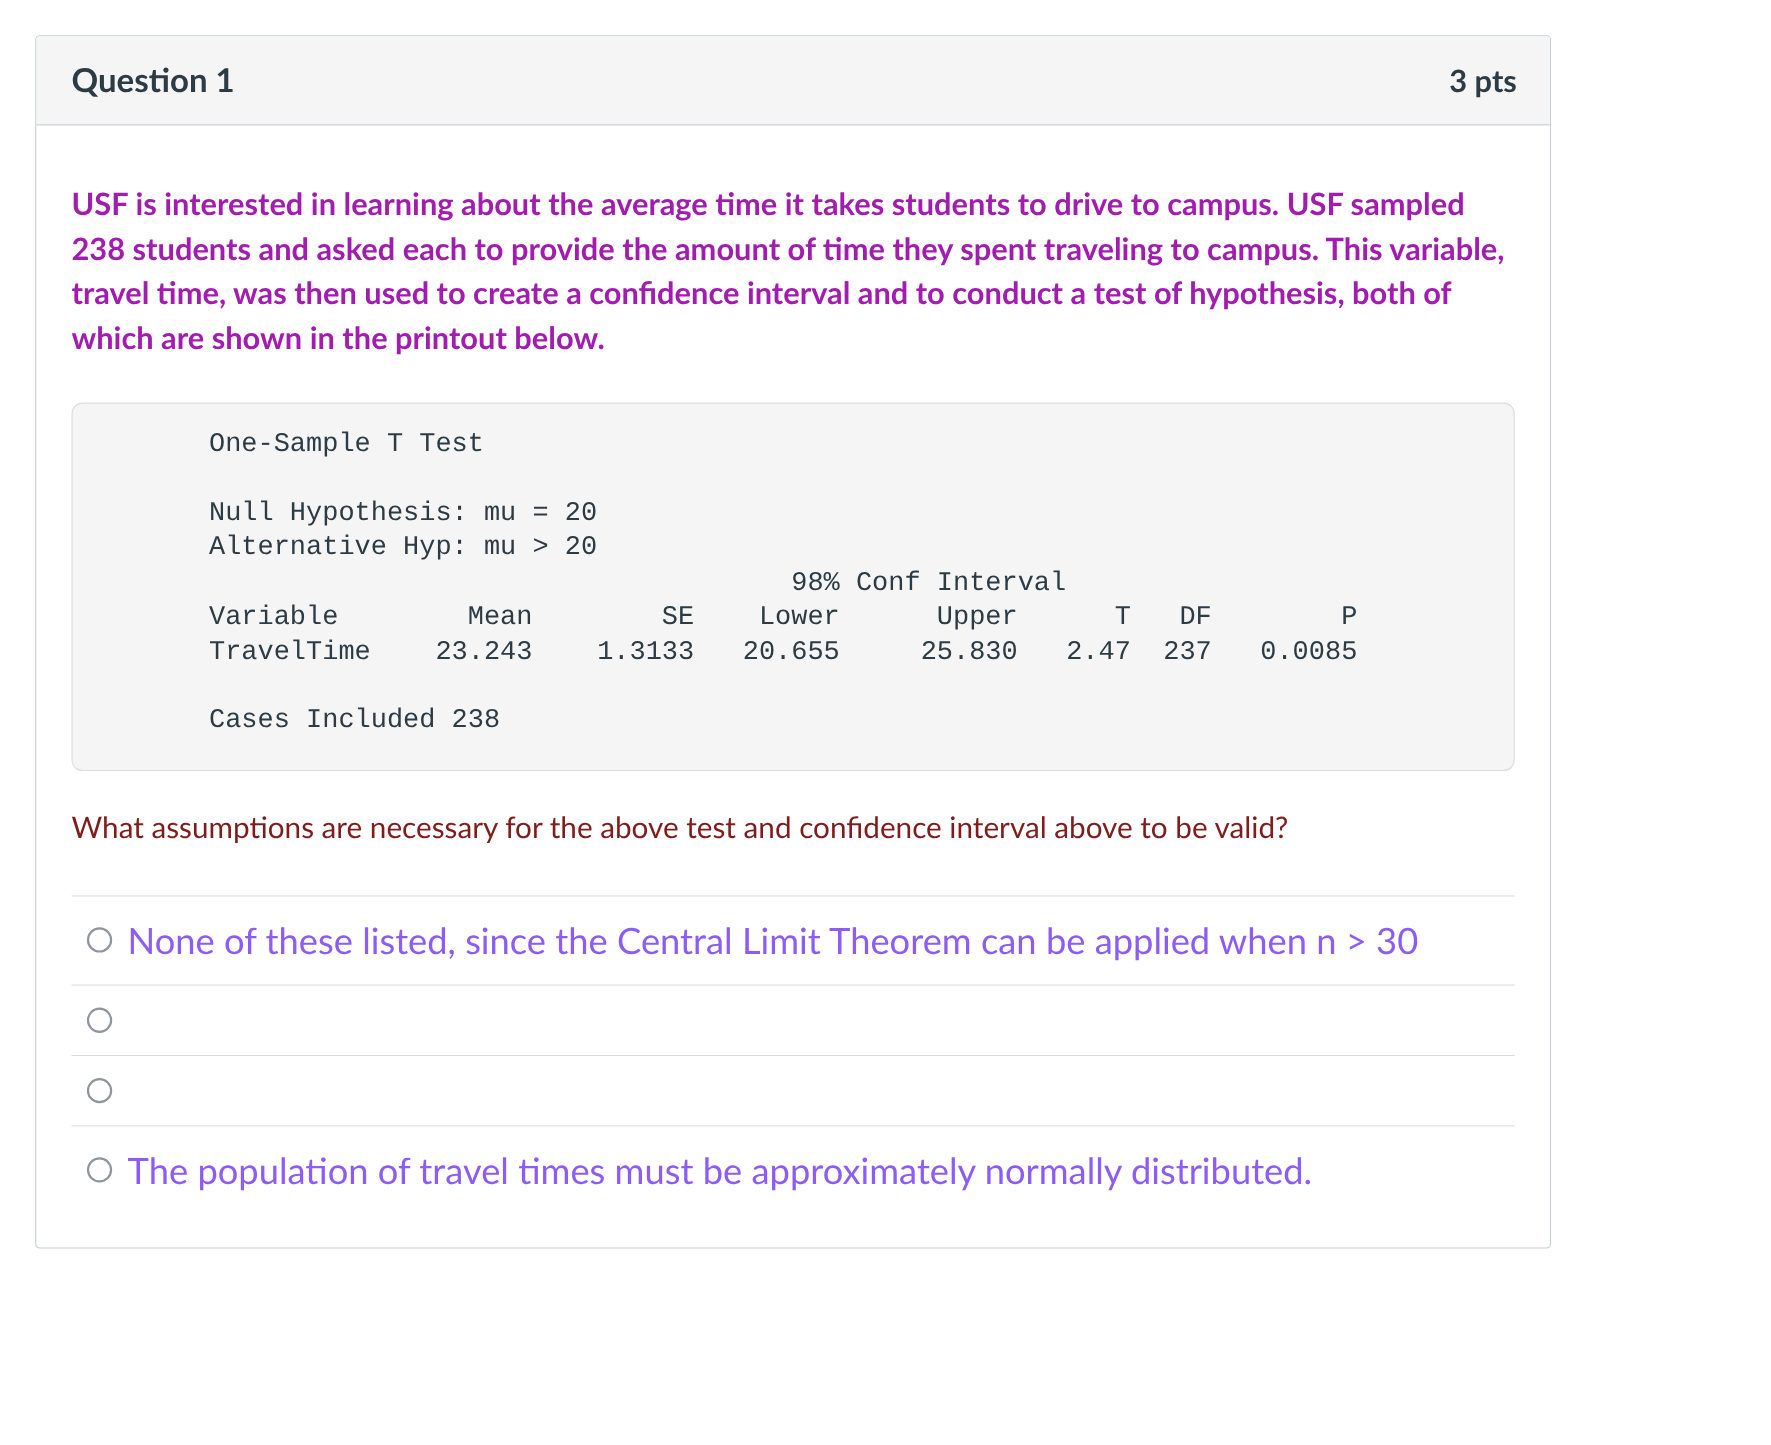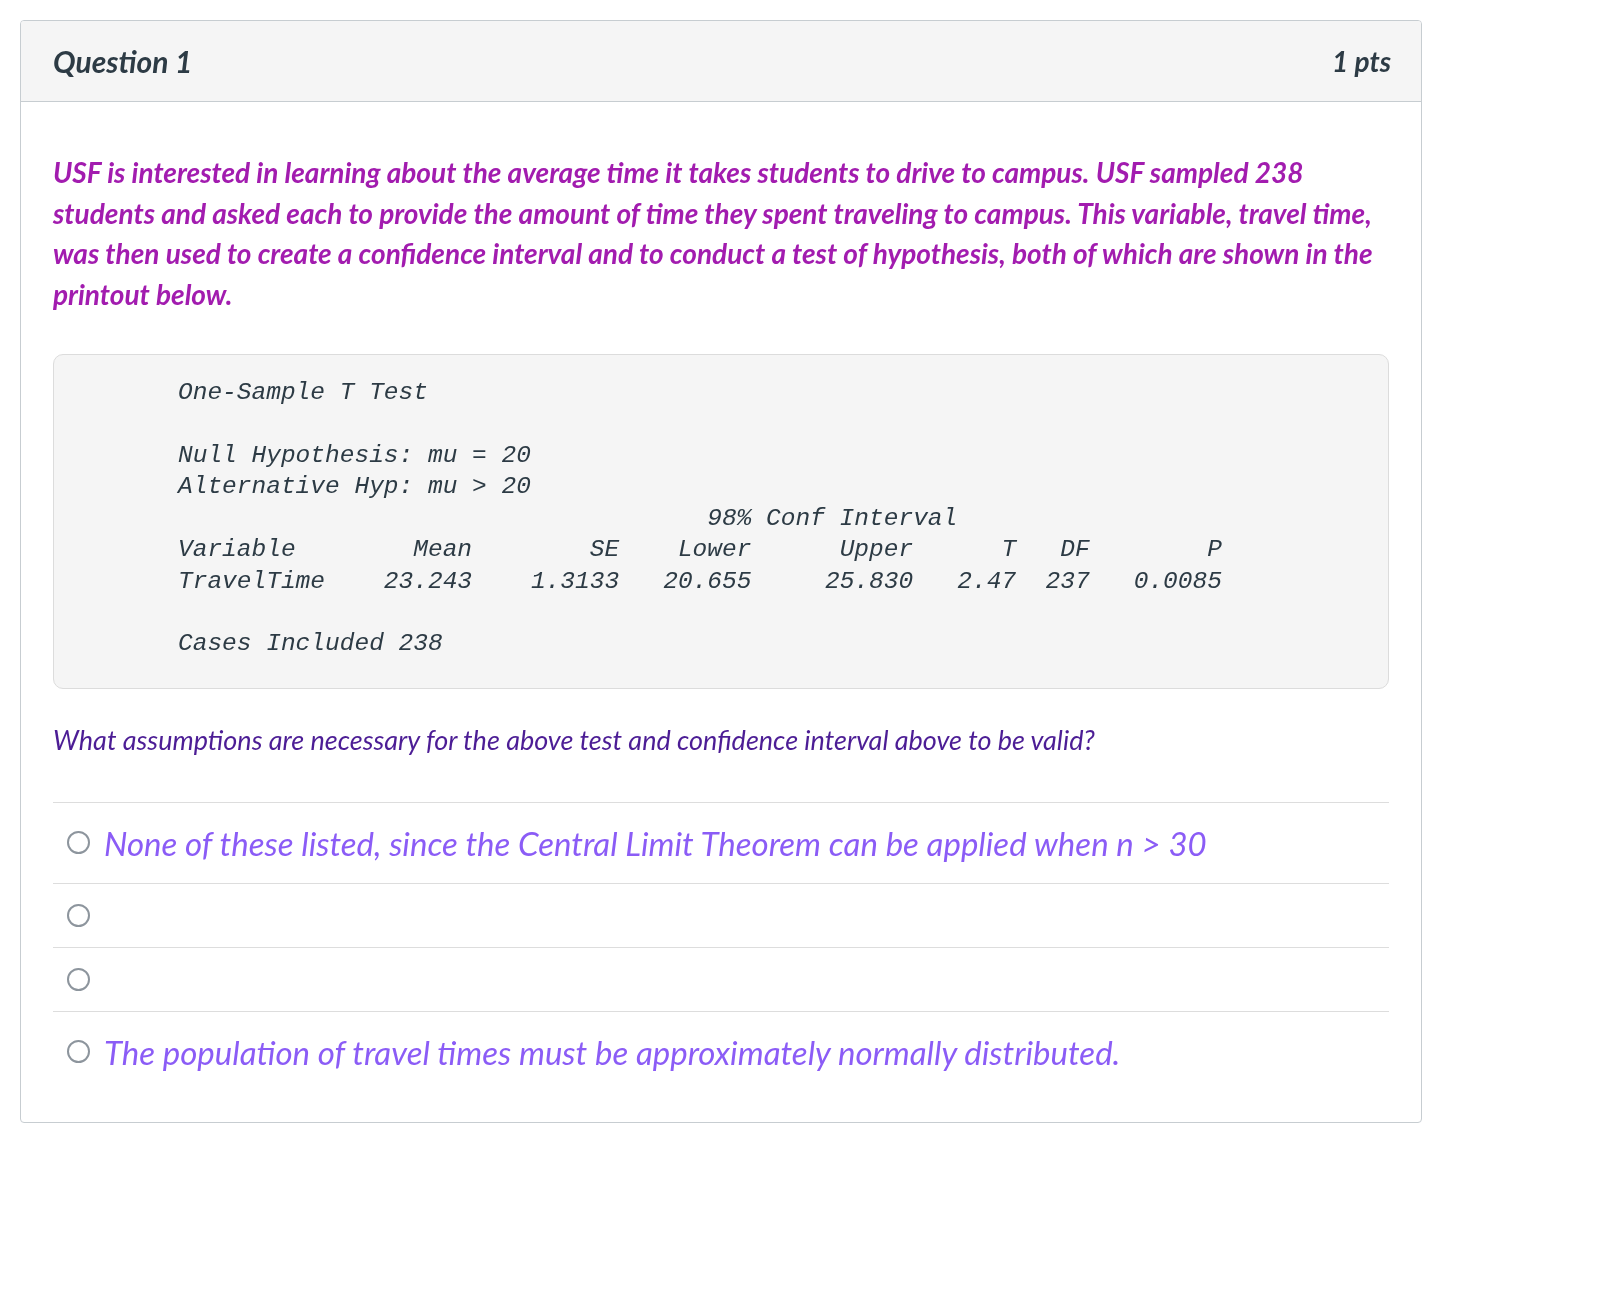--- a/index.html
+++ b/index.html
@@ -5,22 +5,21 @@
   * { box-sizing: border-box; }
   html, body {
     margin: 0;
     padding: 0;
     font-family: "Lato", "Helvetica Neue", Helvetica, Arial, sans-serif;
     background: #ffffff;
     color: #2d3b45;
   }
   .page {
     width: 1442px;
-    padding: 20px;
-    font-style: italic;
+    padding: 32px;
   }
   .question-card {
     border: 1px solid #c7cdd1;
     border-radius: 4px;
     overflow: hidden;
   }
   .question-header {
     display: flex;
     justify-content: space-between;
     align-items: center;
@@ -56,21 +55,21 @@
     font-family: "Menlo", "Consolas", "Courier New", monospace;
     font-size: 24.5px;
     line-height: 1.28;
     color: #2d3b45;
     white-space: pre;
     margin-bottom: 34px;
   }
   .followup {
     font-size: 27px;
     font-weight: 400;
-    color: #4c1d95;
+    color: #7f1d1d;
     margin-bottom: 46px;
   }
   .answers {
     border-top: 1px solid #ddd;
   }
   .answer-row {
     display: flex;
     align-items: center;
     gap: 14px;
     padding: 20px 4px 20px 14px;
@@ -95,21 +94,21 @@
   }
 </style>
 </head>
 <body>
 
 <div class="page">
   <div class="question-card">
 
     <div class="question-header">
       <div class="question-title">Question 1</div>
-      <div class="question-points">1 pts</div>
+      <div class="question-points">3 pts</div>
     </div>
 
     <div class="question-body">
 
       <div class="stem">USF is interested in learning about the average time it takes students to drive to campus. USF sampled 238 students and asked each to provide the amount of time they spent traveling to campus. This variable, travel time, was then used to create a confidence interval and to conduct a test of hypothesis, both of which are shown in the printout below.</div>
 
       <div class="printout"><span>One-Sample T Test</span>
 
 <span>Null Hypothesis: mu = 20</span>
 <span>Alternative Hyp: mu &gt; 20</span>

